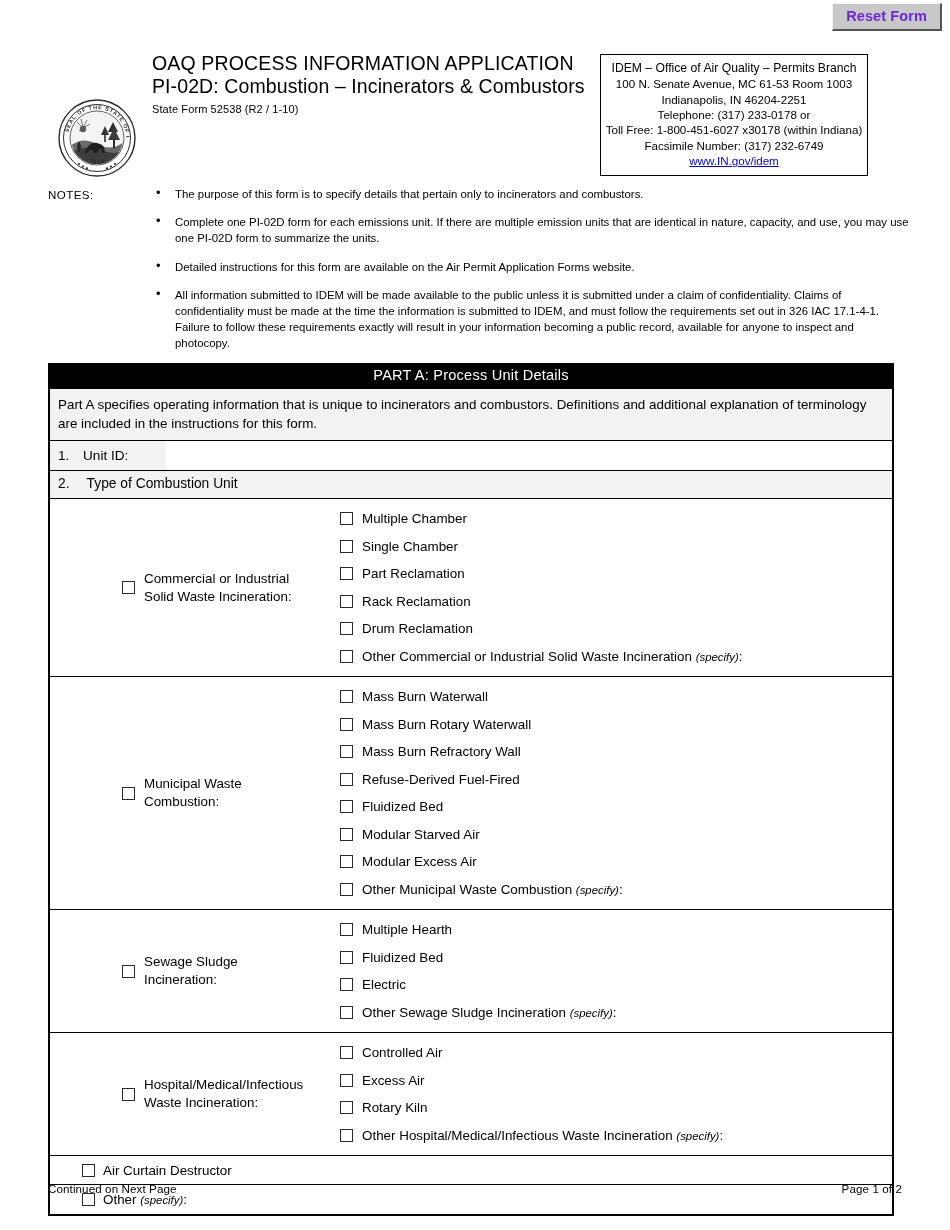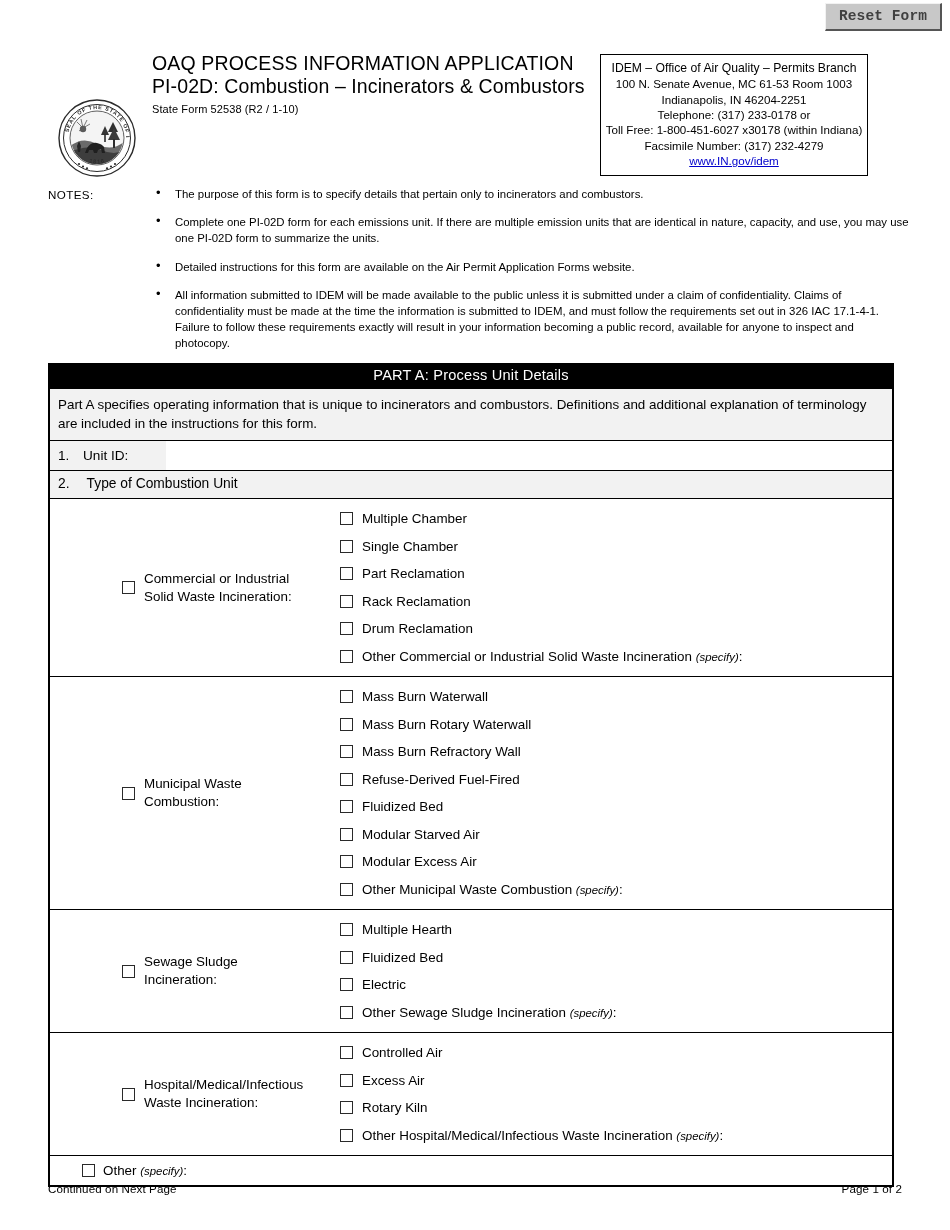--- a/index.html
+++ b/index.html
@@ -20,24 +20,24 @@
     position: absolute;
     top: 3px; right: 8px;
   }
   .reset-btn {
     display: inline-block;
     background: #c8c8c8;
     border-top: 1px solid #f2f2f2;
     border-left: 1px solid #f2f2f2;
     border-right: 2px solid #555555;
     border-bottom: 2px solid #555555;
-    font-family: Liberation Mono, monospace;
+    font-family: Liberation Sans, sans-serif;
     font-size: 14.5px;
     font-weight: bold;
-    color: #404040;
+    color: #6d28d9;
     padding: 4px 13px 5px 13px;
     cursor: pointer;
     letter-spacing: 0.1px;
   }
 
   
   .header {
     position: absolute;
     left: 0; right: 0; top: 44px;
     height: 140px;
@@ -336,21 +336,21 @@
     <div class="title-line2">PI-02D: Combustion – Incinerators &amp; Combustors</div>
     <div class="title-sub1">State Form 52538 (R2 / 1-10)</div>
   </div>
 
   <div class="contact-box">
     <div class="cline first">IDEM – Office of Air Quality – Permits Branch</div>
     <div class="cline">100 N. Senate Avenue, MC 61-53 Room 1003</div>
     <div class="cline">Indianapolis, IN 46204-2251</div>
     <div class="cline">Telephone: (317) 233-0178 or</div>
     <div class="cline">Toll Free: 1-800-451-6027 x30178 (within Indiana)</div>
-    <div class="cline">Facsimile Number: (317) 232-4279</div>
+    <div class="cline">Facsimile Number: (317) 232-6749</div>
     <div class="cline"><a class="weblink" href="#">www.IN.gov/idem</a></div>
   </div>
 </div>
 
 <div class="notes">
   <div class="notes-label">NOTES:</div>
   <div class="notes-list">
     <div class="note-item">
       <span class="note-bullet">•</span>
       <span>The purpose of this form is to specify details that pertain only to incinerators and combustors.</span>
@@ -518,20 +518,24 @@
         <span class="cbx" role="checkbox"></span>
         <span class="opt-label">Rotary Kiln</span>
       </div>
       <div class="opt-line">
         <span class="cbx" role="checkbox"></span>
         <span class="opt-label"><span>Other Hospital/Medical/Infectious Waste Incineration</span> <span class="spec">(specify)</span><span>:</span></span>
       </div>
     </div>
   </div>
 
+  <div class="single-row">
+    <span class="cbx" role="checkbox"></span>
+    <span class="opt-label">Air Curtain Destructor</span>
+  </div>
 
   <div class="single-row">
     <span class="cbx" role="checkbox"></span>
     <span class="opt-label"><span>Other</span> <span class="spec">(specify)</span><span>:</span></span>
   </div>
 
 </div>
 
 <div class="footer">
   <span>Continued on Next Page</span>

